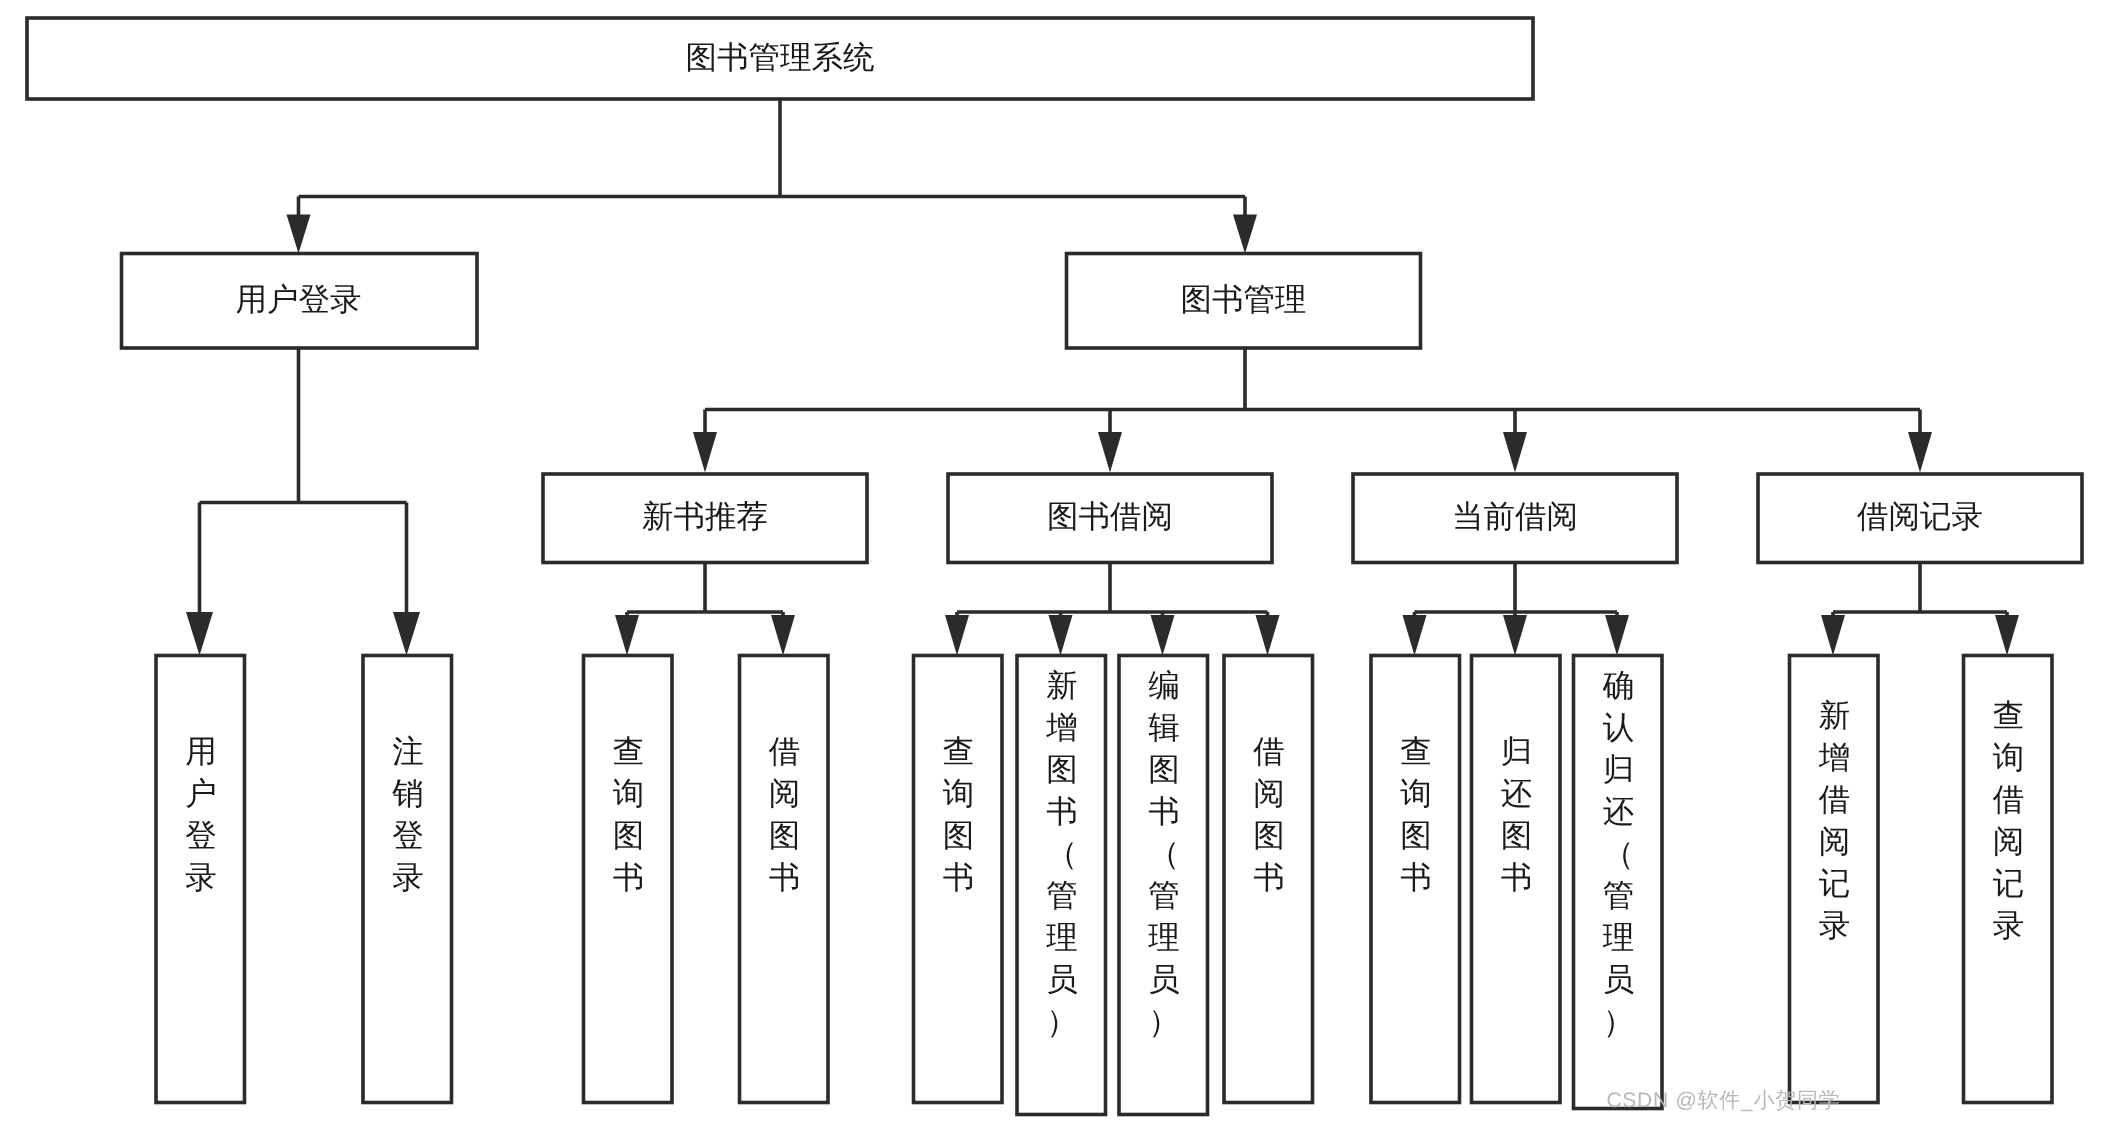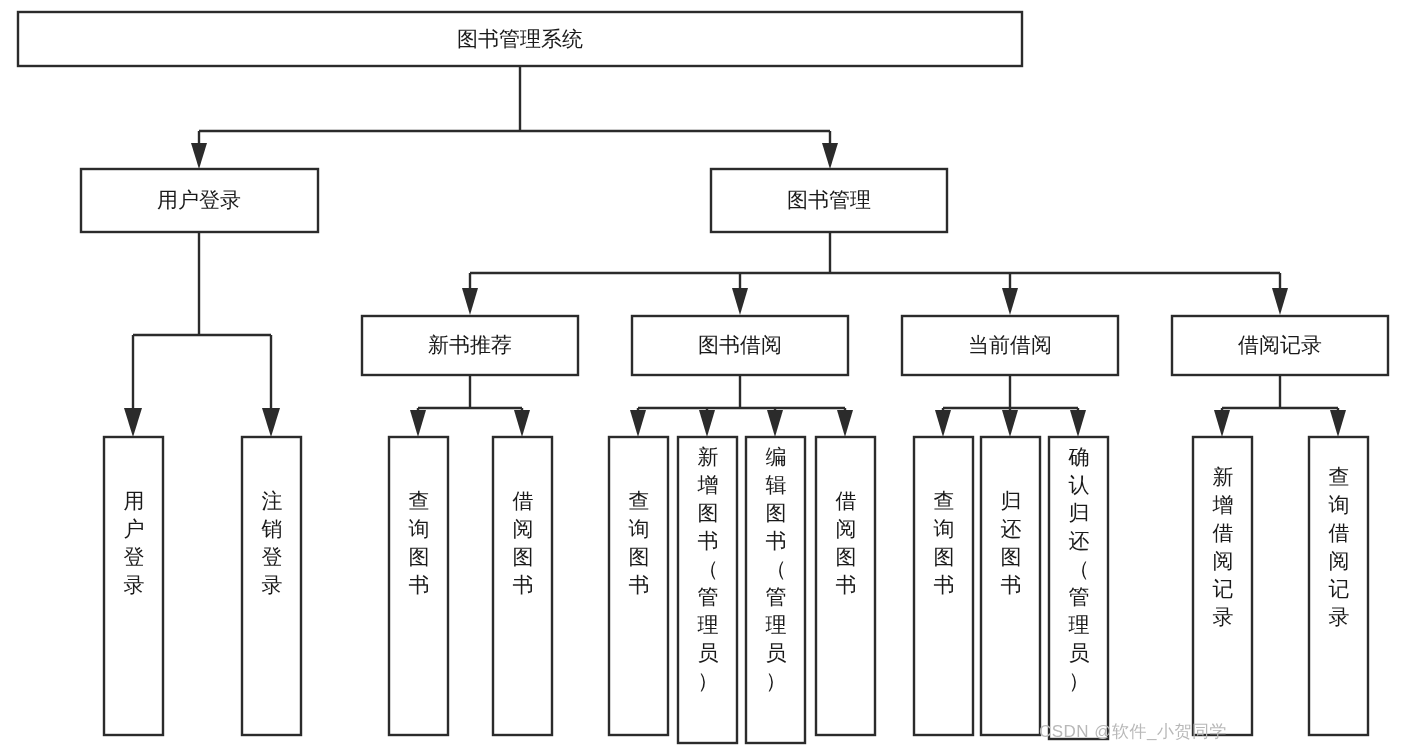--- a/index.html
+++ b/index.html
@@ -57,21 +57,21 @@
     fill: #1a1a1a;
     font-size: 21px;
     text-anchor: middle;
     white-space: pre;
   }
   .watermark {
     position: absolute;
     right: 14px;
     bottom: 4px;
     font-family: "Liberation Sans", "DejaVu Sans", sans-serif;
-    font-size: 17px;
+    font-size: 14px;
     color: #b8b8b8;
     letter-spacing: 0.5px;
     user-select: none;
     pointer-events: none;
     white-space: nowrap;
   }
 </style>
 </head>
 <body>
 

